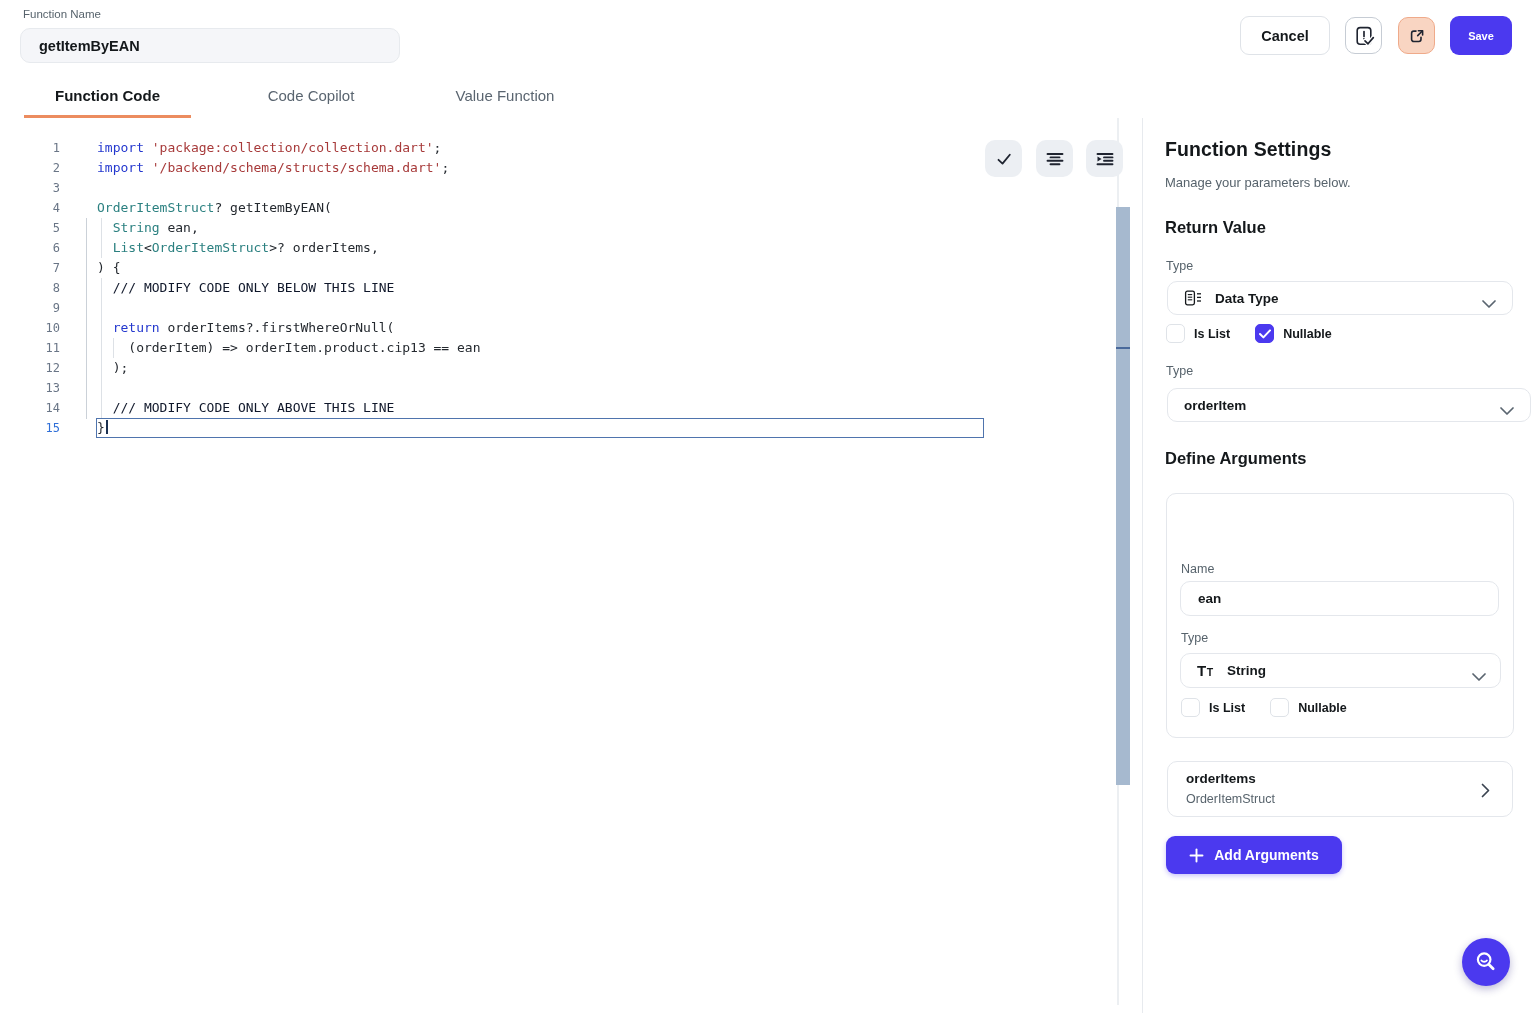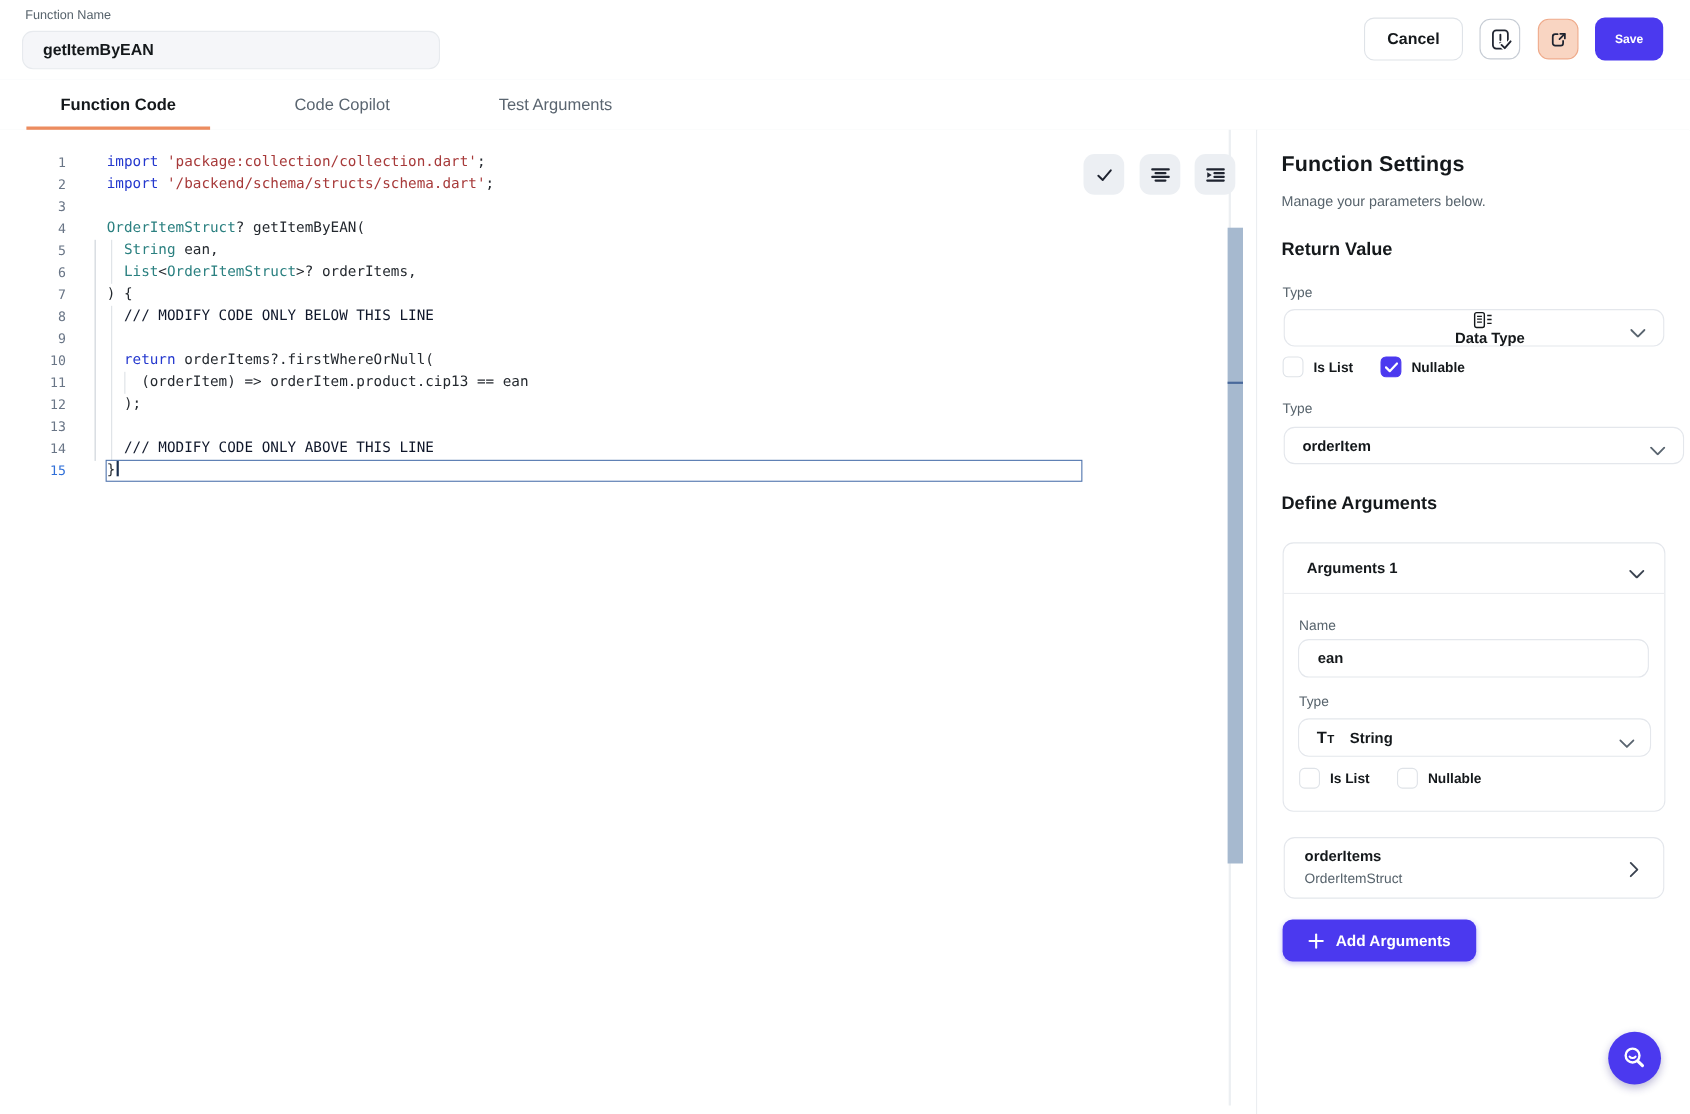--- a/index.html
+++ b/index.html
@@ -65,21 +65,21 @@
   .p-title{position:absolute;left:22px;top:20px;font-size:19.5px;font-weight:bold;letter-spacing:.1px;}
   .p-sub{position:absolute;left:22px;top:57px;font-size:13px;color:#57636C;}
   .sec-h{position:absolute;left:22px;font-size:16.5px;font-weight:bold;}
   .rv-h{top:100px;} .da-h{top:331px;}
   .flabel{position:absolute;font-size:12.5px;color:#57636C;}
   .l-type1{left:23px;top:141px;} .l-type2{left:23px;top:246px;}
   .dd{position:absolute;box-sizing:border-box;border:1px solid #E4E7EC;border-radius:10px;background:#fff;
       display:flex;align-items:center;cursor:pointer;}
   .dd .dtext{font-size:13.5px;font-weight:bold;color:#14181B;}
   .dd .chev{position:absolute;right:16px;top:50%;margin-top:-4px;}
-  .dd1{left:24px;top:163px;width:346px;height:34px;padding-left:16px;flex-direction:column;}
+  .dd1{left:24px;top:163px;width:346px;height:34px;padding-left:16px;}
   .dd1 .dtext{margin-left:13px;}
   .dd2{left:24px;top:270px;width:364px;height:34px;padding-left:16px;}
   .cbrow{position:absolute;display:flex;align-items:center;}
   .cbrow1{left:23px;top:206px;}
   .cb{width:19px;height:19px;box-sizing:border-box;border:1.5px solid #DFE3E8;border-radius:5px;background:#fff;
       display:inline-flex;align-items:center;justify-content:center;cursor:pointer;flex:none;}
   .cb svg{display:none;}
   .cb.on{background:#4B39EF;border-color:#4B39EF;}
   .cb.on svg{display:block;}
   .cb-label{font-size:12.5px;font-weight:bold;color:#14181B;margin-left:9px;}
@@ -151,21 +151,21 @@
 
   <div class="tabs">
     <div class="tab t1">
       <span>Function Code</span>
       <div class="tab-underline"></div>
     </div>
     <div class="tab t2">
       <span>Code Copilot</span>
     </div>
     <div class="tab t3">
-      <span>Test Arguments</span>
+      <span>Value Function</span>
     </div>
   </div>
 
   <div class="editor">
     <div class="scopeline"></div>
     <div class="guide g1"></div>
     <div class="guide g2"></div>
     <div class="guide g3"></div>
 
     <div class="codewrap" id="code-lines">
@@ -312,28 +312,20 @@
       <span class="chev">
         <svg width="14" height="8" viewBox="0 0 14 8" fill="none">
             <path d="M1 1 L7 7 L13 1" stroke="#5A6570" stroke-width="1.7" stroke-linecap="round" stroke-linejoin="round"></path>
           </svg>
       </span>
     </div>
 
     <div class="sec-h da-h">Define Arguments</div>
 
     <div class="arg-card">
-      <div class="arg-head">
-        <span class="htext">Arguments 1</span>
-        <span class="chev">
-          <svg width="14" height="8" viewBox="0 0 14 8" fill="none">
-              <path d="M1 1 L7 7 L13 1" stroke="#3A4350" stroke-width="1.7" stroke-linecap="round" stroke-linejoin="round"></path>
-            </svg>
-        </span>
-      </div>
       <div class="flabel l-name">Name</div>
       <div class="name-input">
         <span>ean</span>
       </div>
       <div class="flabel l-type3">Type</div>
       <div class="dd dd3">
         <span class="ttwrap">
             <span class="ttbig">T</span>
             <span class="ttsmall">T</span>
           </span>

